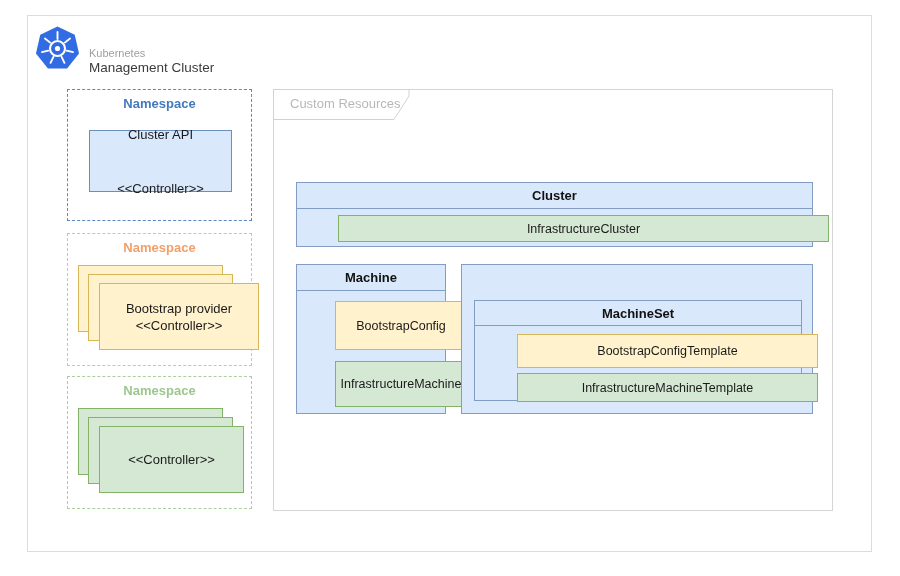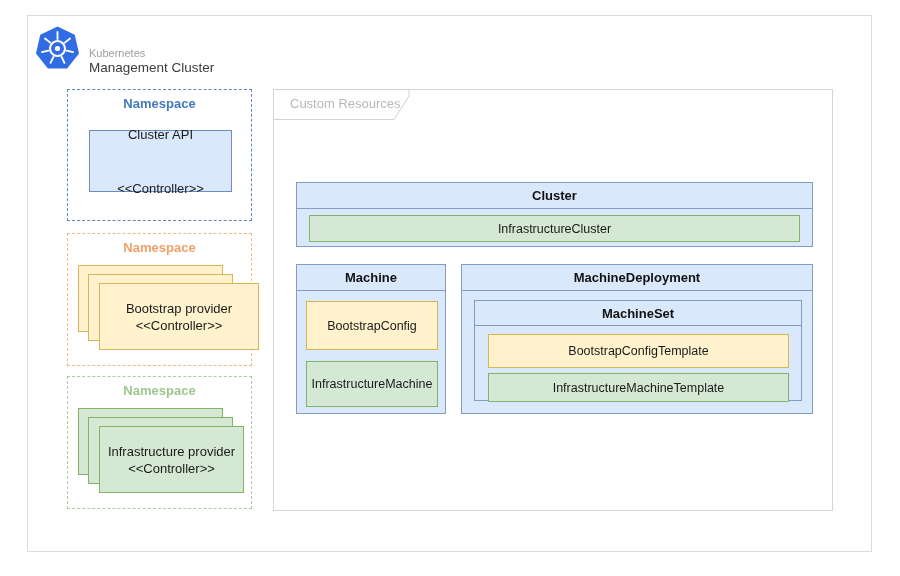--- a/index.html
+++ b/index.html
@@ -37,21 +37,21 @@
         border:1px solid #d5d5d5; background:#fff; }
   .cr-tab { position:absolute; left:-1px; top:-1px; width:137px; height:31px; }
   .cr-tab-label { position:absolute; left:16px; top:6px; font-size:13px; color:#b8b8b8; white-space:nowrap; }
 
   
   .crbox { position:absolute; background:#dae8fc; border:1px solid #819ec2; }
   .crbox-header { position:absolute; left:0; right:0; top:0; height:26px; line-height:26px;
                   text-align:center; font-weight:bold; font-size:13px; color:#111;
                   border-bottom:1px solid #819ec2; }
   .leaf { position:absolute; text-align:center; font-size:12.5px; color:#1a1a1a;
-          display:flex; align-items:center; justify-content:center; }
+          display:flex; align-items:center; justify-content:center;margin-left:29px; }
 </style>
 </head>
 <body>
 
 <div class="stage">
   <div class="card">
 
     <svg class="logo" viewBox="0 0 100 100">
       <polygon points="50,3 86.7,20.7 95.8,60.5 70.4,92.4 29.6,92.4 4.2,60.5 13.3,20.7" fill="#326ce5"></polygon>
       <circle cx="50" cy="50" r="16" fill="none" stroke="#fff" stroke-width="4.5"></circle>
@@ -85,21 +85,20 @@
         <div>Bootstrap provider</div>
         <div class="stereo">&lt;&lt;Controller&gt;&gt;</div>
       </div>
     </div>
 
     <div class="ns ns-green" style="top:360px; height:133px;">
       <div class="ns-label">Namespace</div>
       <div class="stack-sheet green-box" style="left:10px; top:31px;"></div>
       <div class="stack-sheet green-box" style="left:20px; top:40px;"></div>
       <div class="ctrl green-box" style="left:31px; top:49px; width:145px; height:67px;">
-        <div>Infrastructure provider</div>
         <div class="stereo">&lt;&lt;Controller&gt;&gt;</div>
       </div>
     </div>
 
     <div class="cr">
       <svg class="cr-tab" viewBox="0 0 137 31">
         <path d="M0.5,30.5 L0.5,0.5 L136,0.5 L136,7 L121,30.5 Z" fill="#ffffff" stroke="#d2d2d2" stroke-width="1"></path>
       </svg>
       <div class="cr-tab-label">Custom Resources</div>
 
@@ -108,21 +107,20 @@
         <div class="leaf green-box" style="left:12px; top:32px; width:491px; height:27px;">InfrastructureCluster</div>
       </div>
 
       <div class="crbox" style="left:22px; top:174px; width:150px; height:150px;">
         <div class="crbox-header">Machine</div>
         <div class="leaf yellow-box" style="left:9px; top:36px; width:132px; height:49px;">BootstrapConfig</div>
         <div class="leaf green-box" style="left:9px; top:96px; width:132px; height:46px;">InfrastructureMachine</div>
       </div>
 
       <div class="crbox" style="left:187px; top:174px; width:352px; height:150px;">
-        <div class="crbox-header">MachineDeployment</div>
         <div class="crbox" style="left:12px; top:35px; width:328px; height:101px;padding-left:21px;">
           <div class="crbox-header" style="height:25px; line-height:25px;">MachineSet</div>
           <div class="leaf yellow-box" style="left:13px; top:33px; width:301px; height:34px;">BootstrapConfigTemplate</div>
           <div class="leaf green-box" style="left:13px; top:72px; width:301px; height:29px;">InfrastructureMachineTemplate</div>
         </div>
       </div>
     </div>
 
   </div>
 </div>

